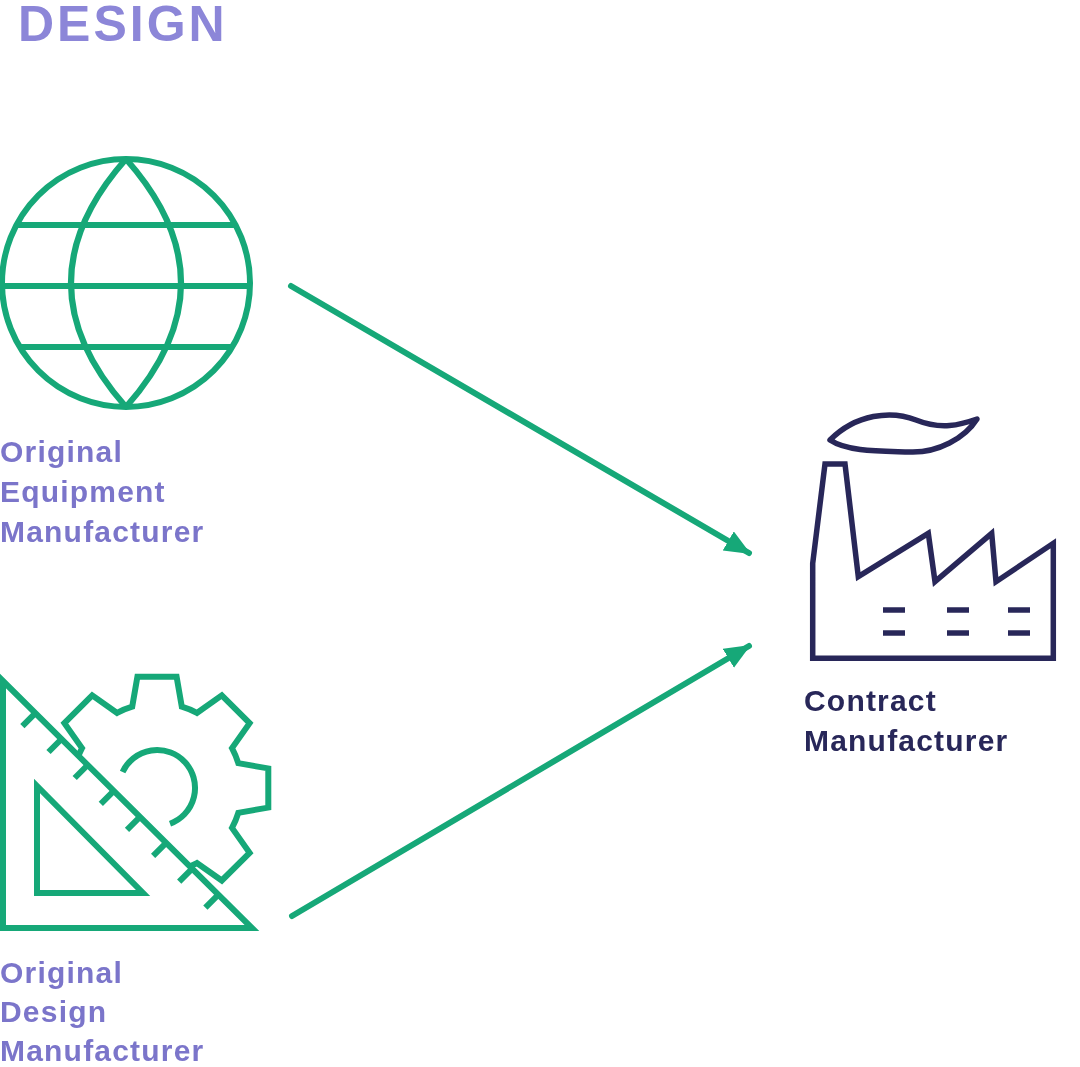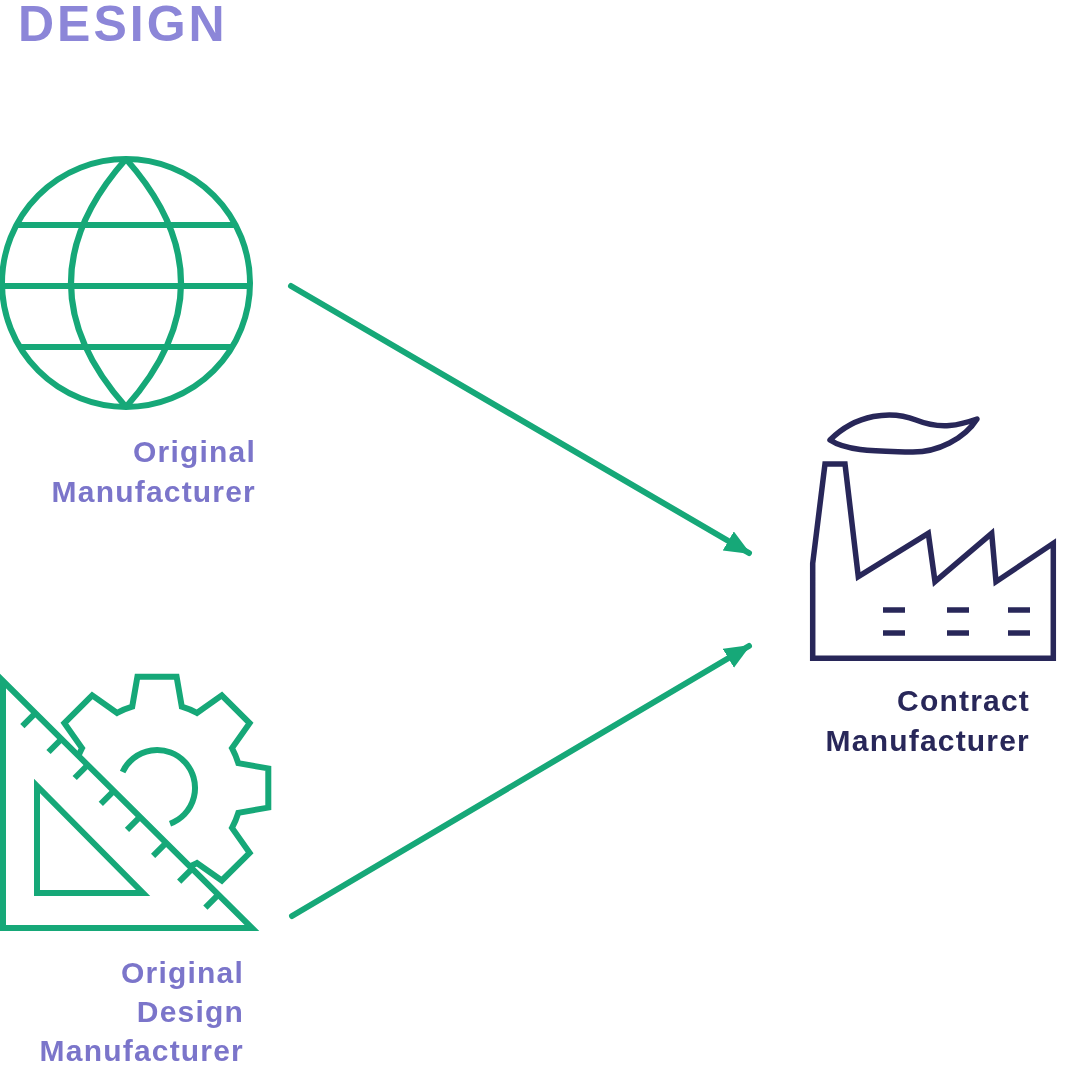--- a/index.html
+++ b/index.html
@@ -24,32 +24,32 @@
     font-weight:800;
     letter-spacing:3px;
     line-height:48px;
     white-space:nowrap;
   }
   .hdr-design{left:18px;color:var(--purple-heading,#8C86D8);}
   .hdr-produce{right:13px;color:var(--navy,#282759);}
   .diagram-svg{position:absolute;left:0;top:0;}
   .node-label{
     position:absolute;
-    text-align:right;
+    text-align:left;
     font-weight:700;
     font-size:30px;
     line-height:40px;
     letter-spacing:1.2px;
   }
   .node-label span{display:block;}
   .purple{color:var(--purple-label,#7B75CA);}
   .navy{color:var(--navy,#282759);}
   .label-oem{left:0;top:432px;width:256px;}
   .label-odm{left:0;top:953px;width:244px;line-height:39px;}
-  .label-cm{left:780px;top:681px;width:250px;}
+  .label-cm{left:804px;top:681px;width:250px;}
   .stroke-green{stroke:var(--green,#16A878);fill:none;stroke-width:6;}
   .stroke-navy{stroke:var(--navy,#282759);fill:none;stroke-width:5.5;}
   .tri-fill{fill:#fff;stroke:var(--green,#16A878);stroke-width:6;stroke-linejoin:miter;}
   .arrow-line{stroke:var(--green,#16A878);stroke-width:6;stroke-linecap:round;fill:none;}
 </style>
 </head>
 <body>
 
 <div class="canvas">
 
@@ -117,20 +117,21 @@
         <line class="stroke-navy" x1="1008" y1="610" x2="1030" y2="610"></line>
         <line class="stroke-navy" x1="883" y1="633" x2="905" y2="633"></line>
         <line class="stroke-navy" x1="947" y1="633" x2="969" y2="633"></line>
         <line class="stroke-navy" x1="1008" y1="633" x2="1030" y2="633"></line>
       </g>
     </g>
   </svg>
 
   <div class="node-label purple label-oem">
     <span>Original</span>
+    <span>Equipment</span>
     <span>Manufacturer</span>
   </div>
 
   <div class="node-label purple label-odm">
     <span>Original</span>
     <span>Design</span>
     <span>Manufacturer</span>
   </div>
 
   <div class="node-label navy label-cm">

